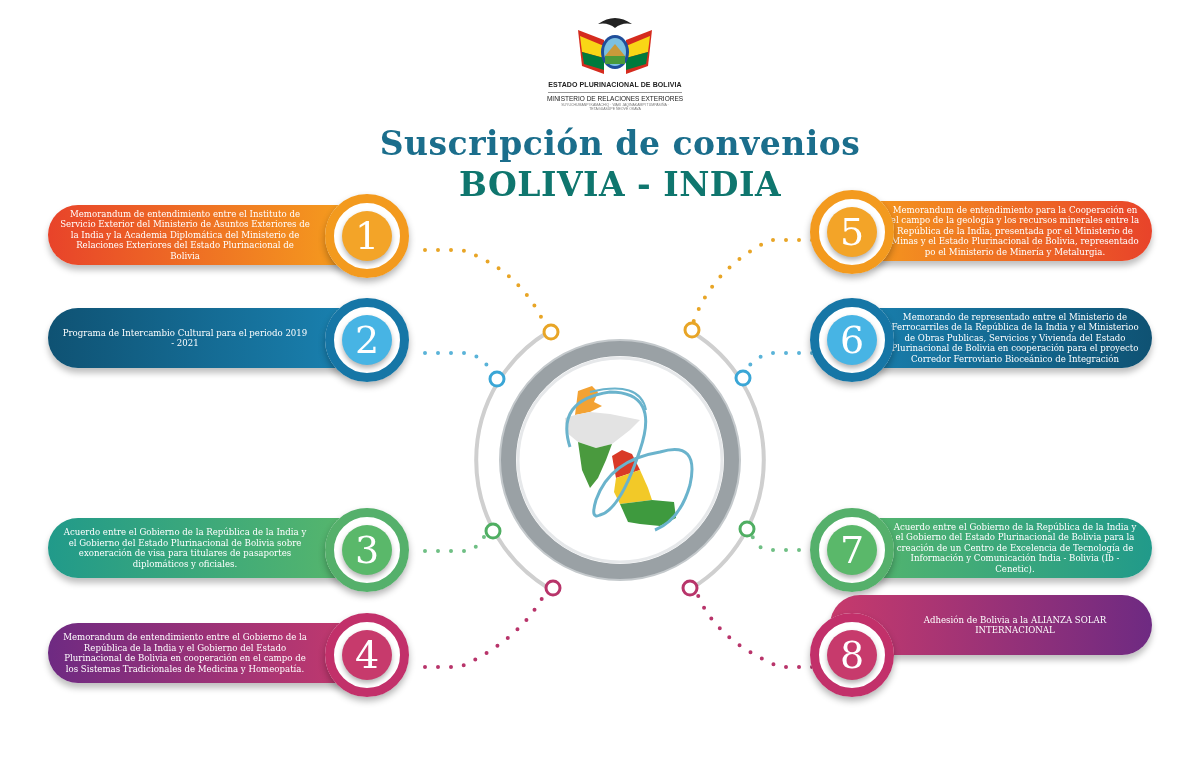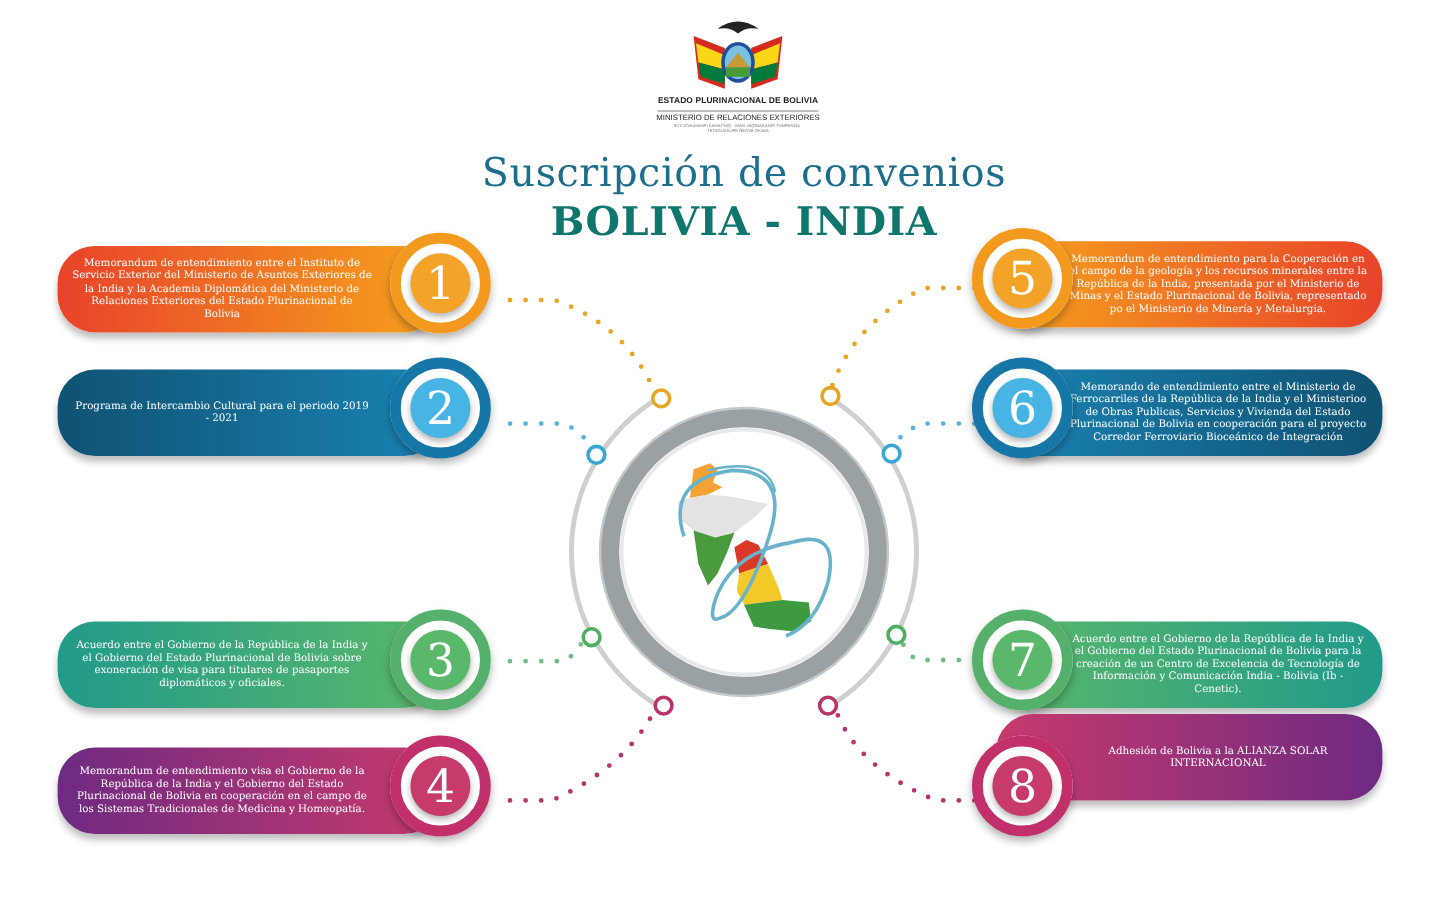--- a/index.html
+++ b/index.html
@@ -4,24 +4,24 @@
 <style>
   html,body{margin:0;padding:0;}
   body{width:1200px;height:758px;background:#ffffff;position:relative;overflow:hidden;font-family:"DejaVu Serif","Liberation Serif",serif;}
   .abs{position:absolute;}
   
   #crest{left:570px;top:10px;width:90px;height:70px;}
   .org1{left:540px;top:81px;width:150px;text-align:center;font-family:"Liberation Sans",sans-serif;font-weight:bold;font-size:7px;color:#222;letter-spacing:0.1px;}
   .orgsep{left:548px;top:92px;width:134px;height:1px;background:#999;}
   .org2{left:540px;top:95px;width:150px;text-align:center;font-family:"Liberation Sans",sans-serif;font-size:6.5px;color:#222;}
   .orgsmall{left:550px;top:103px;width:130px;text-align:center;font-family:"Liberation Sans",sans-serif;font-size:3.5px;color:#777;line-height:4px;}
-  .title1{left:300px;top:124px;width:640px;text-align:center;font-family:"DejaVu Serif",serif;font-weight:normal;font-size:33px;color:#1b6e8c;letter-spacing:0.5px;}
+  .title1{left:300px;top:124px;width:640px;text-align:center;font-family:"DejaVu Serif",serif;font-weight:bold;font-size:33px;color:#1b6e8c;letter-spacing:0.5px;}
   .title2{left:300px;top:165px;width:640px;text-align:center;font-family:"DejaVu Serif",serif;font-weight:bold;font-size:33px;color:#0f766e;letter-spacing:0.5px;}
   
-  .pill{position:absolute;height:72px;border-radius:31px;box-shadow:0 5px 6px rgba(0,0,0,0.25);display:flex;align-items:center;justify-content:center;box-sizing:border-box;}
+  .pill{position:absolute;height:60px;border-radius:31px;box-shadow:0 5px 6px rgba(0,0,0,0.25);display:flex;align-items:center;justify-content:center;box-sizing:border-box;}
   .pill .txt{color:#fff;font-family:"DejaVu Serif","Liberation Serif",serif;font-size:8.6px;line-height:10.5px;text-align:center;}
   .pill.left{left:48px;width:320px;padding:0 58px 0 12px;}
   .pill.right{left:830px;width:322px;padding:0 12px 0 60px;}
   
   .badge{position:absolute;width:84px;height:84px;border-radius:50%;background:#fff;box-shadow:0 4px 7px rgba(0,0,0,0.3);}
   .badge .ring{position:absolute;left:0;top:0;width:84px;height:84px;border-radius:50%;box-sizing:border-box;border:9px solid;}
   .badge .num{position:absolute;left:17px;top:17px;width:50px;height:50px;border-radius:50%;display:flex;align-items:center;justify-content:center;color:#fff;font-family:"DejaVu Serif","Liberation Serif",serif;font-size:38px;line-height:1;box-shadow:0 3px 5px rgba(0,0,0,0.3);}
   svg#connect{position:absolute;left:0;top:0;}
 </style>
 </head>
@@ -117,37 +117,37 @@
 
 <div class="pill left" style="top:518px;background:linear-gradient(90deg,#219a8a,#5ab86a);">
   <span class="txt">Acuerdo entre el Gobierno de la República de la India y el Gobierno del Estado Plurinacional de Bolivia sobre exoneración de visa para titulares de pasaportes diplomáticos y oficiales.</span>
 </div>
 <div class="badge" style="left:325px;top:508px;">
   <div class="ring" style="border-color:#55b06b;"></div>
   <div class="num" style="background:#5ab86a;">3</div>
 </div>
 
 <div class="pill left" style="top:623px;background:linear-gradient(90deg,#6e2a82,#c73a6c);">
-  <span class="txt">Memorandum de entendimiento visa el Gobierno de la República de la India y el Gobierno del Estado Plurinacional de Bolivia en cooperación en el campo de los Sistemas Tradicionales de Medicina y Homeopatía.</span>
+  <span class="txt">Memorandum de entendimiento entre el Gobierno de la República de la India y el Gobierno del Estado Plurinacional de Bolivia en cooperación en el campo de los Sistemas Tradicionales de Medicina y Homeopatía.</span>
 </div>
 <div class="badge" style="left:325px;top:613px;">
   <div class="ring" style="border-color:#c2306a;"></div>
   <div class="num" style="background:#c73a6c;">4</div>
 </div>
 
 <div class="pill right" style="top:201px;background:linear-gradient(90deg,#f6a31d,#e8432a);">
   <span class="txt">Memorandum de entendimiento para la Cooperación en el campo de la geología y los recursos minerales entre la República de la India, presentada por el Ministerio de Minas y el Estado Plurinacional de Bolivia, representado po el Ministerio de Minería y Metalurgia.</span>
 </div>
 <div class="badge" style="left:810px;top:190px;">
   <div class="ring" style="border-color:#f39a1e;"></div>
   <div class="num" style="background:#f3a428;">5</div>
 </div>
 
 <div class="pill right" style="top:308px;background:linear-gradient(90deg,#1a84b4,#0f5273);">
-  <span class="txt">Memorando de entendimiento entre el Ministerio de Ferrocarriles de la República de la India y el Ministerioo de Obras Publicas, Servicios y Vivienda del Estado Plurinacional de Bolivia en cooperación para el proyecto Corredor Ferroviario Bioceánico de Integración</span>
+  <span class="txt">Memorando de representado entre el Ministerio de Ferrocarriles de la República de la India y el Ministerioo de Obras Publicas, Servicios y Vivienda del Estado Plurinacional de Bolivia en cooperación para el proyecto Corredor Ferroviario Bioceánico de Integración</span>
 </div>
 <div class="badge" style="left:810px;top:298px;">
   <div class="ring" style="border-color:#1676a6;"></div>
   <div class="num" style="background:#47b4e4;">6</div>
 </div>
 
 <div class="pill right" style="top:518px;background:linear-gradient(90deg,#5ab86a,#219a8a);">
   <span class="txt">Acuerdo entre el Gobierno de la República de la India y el Gobierno del Estado Plurinacional de Bolivia para la creación de un Centro de Excelencia de Tecnología de Información y Comunicación India - Bolivia (Ib - Cenetic).</span>
 </div>
 <div class="badge" style="left:810px;top:508px;">

